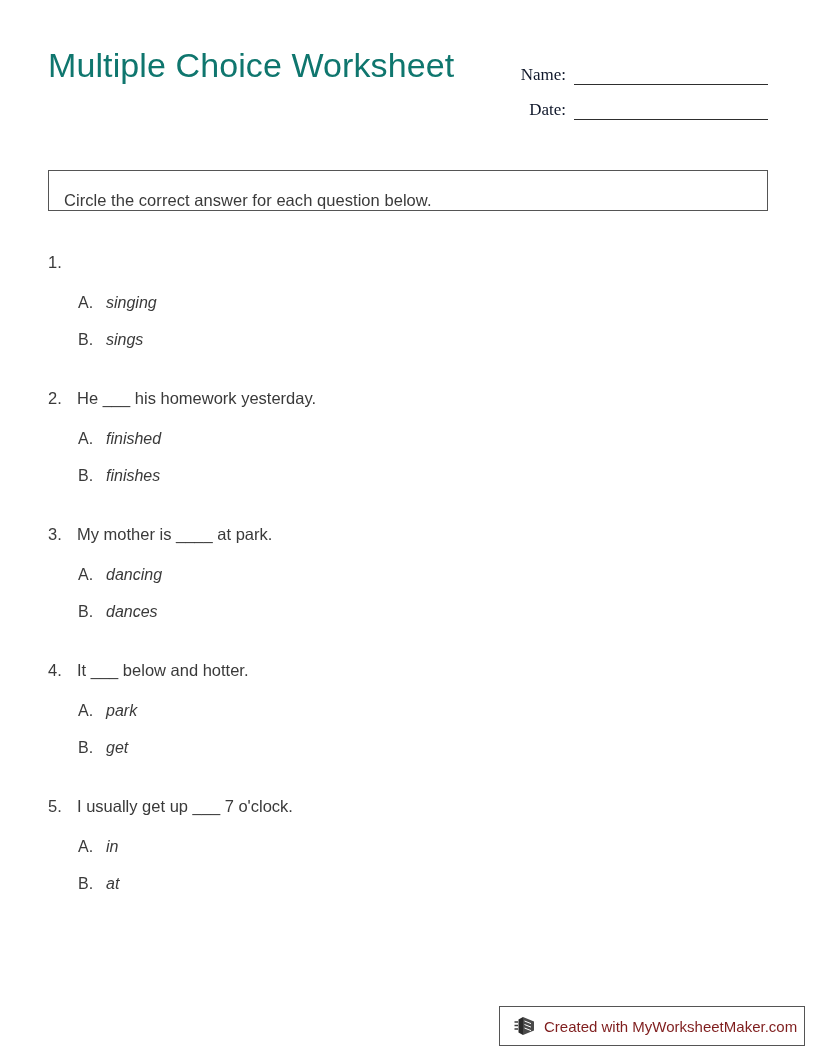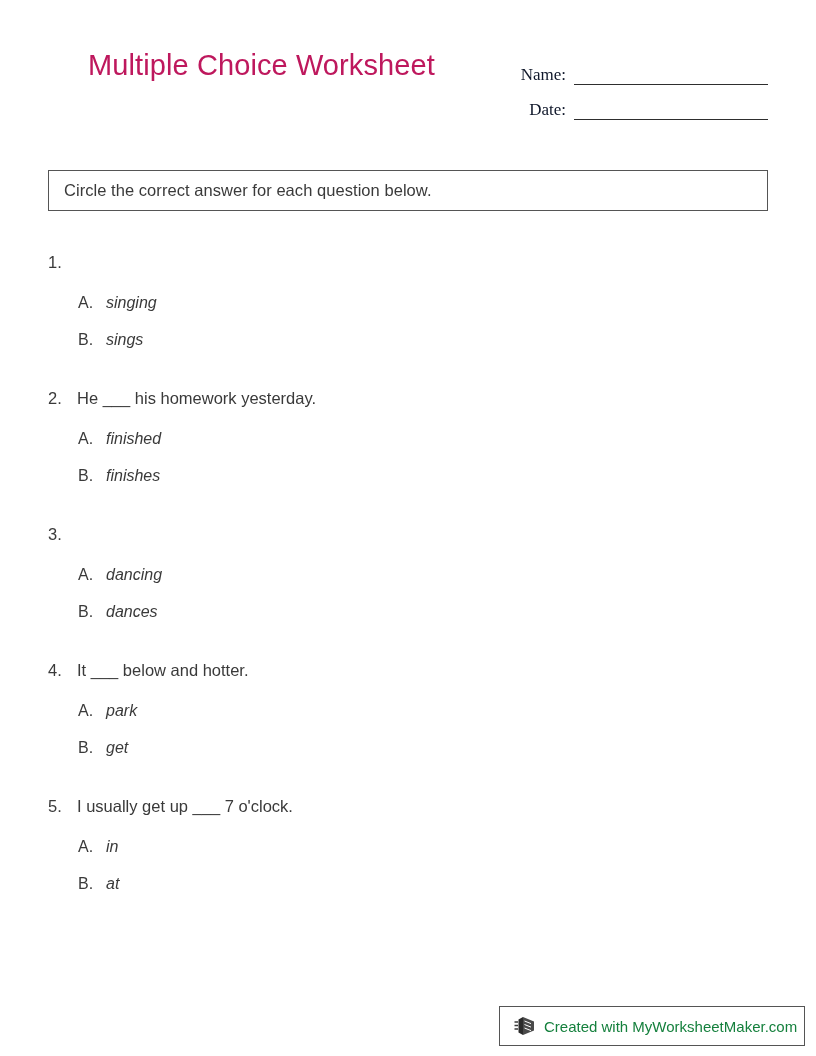--- a/index.html
+++ b/index.html
@@ -21,27 +21,26 @@
     position: absolute;
     left: 48px;
     top: 44px;
     right: 48px;
     height: 80px;
   }
   .page-title {
     position: absolute;
     left: 0;
     top: 0;
-    font-size: 29px;
+    font-size: 34px;
     font-weight: 400;
     letter-spacing: 0.1px;
-    color: #be185d;
+    color: #0f766e;
     white-space: nowrap;
     line-height: 42px;
-    margin-left: 40px;
   }
   .idblock {
     position: absolute;
     right: 0;
     top: 6px;
     width: 300px;
   }
   .idrow {
     display: flex;
     align-items: flex-end;
@@ -65,21 +64,21 @@
   
   .instruction-box {
     position: absolute;
     left: 48px;
     top: 170px;
     width: 720px;
     height: 41px;
     border: 1.3px solid #555555;
     box-sizing: border-box;
     display: flex;
-    align-items: center;
+    align-items: flex-end;
   }
   .instruction-text {
     font-size: 16.5px;
     color: #3a3a3a;
     padding-left: 15px;
     letter-spacing: 0.05px;
     white-space: nowrap;
   }
 
   
@@ -145,21 +144,21 @@
   .footer-logo {
     width: 24px;
     height: 22px;
     margin-left: 14px;
     margin-right: 6px;
     flex: 0 0 24px;
     display: block;
   }
   .footer-text {
     font-size: 15px;
-    color: #15803d;
+    color: #7f1d1d;
     white-space: nowrap;
   }
 </style>
 </head>
 <body>
 
 <div class="header">
   <div class="page-title">Multiple Choice Worksheet</div>
 
   <div class="idblock">
@@ -206,20 +205,21 @@
         </div>
         <div class="option-row">
           <span class="opt-letter">B.</span>
           <span class="opt-text">finishes</span>
         </div>
       </div>
     </div>
     <div class="question-block">
       <div class="question-line">
         <span class="q-number">3.</span>
+        <span class="q-text">My mother is ____ at park.</span>
       </div>
       <div class="options">
         <div class="option-row">
           <span class="opt-letter">A.</span>
           <span class="opt-text">dancing</span>
         </div>
         <div class="option-row">
           <span class="opt-letter">B.</span>
           <span class="opt-text">dances</span>
         </div>

